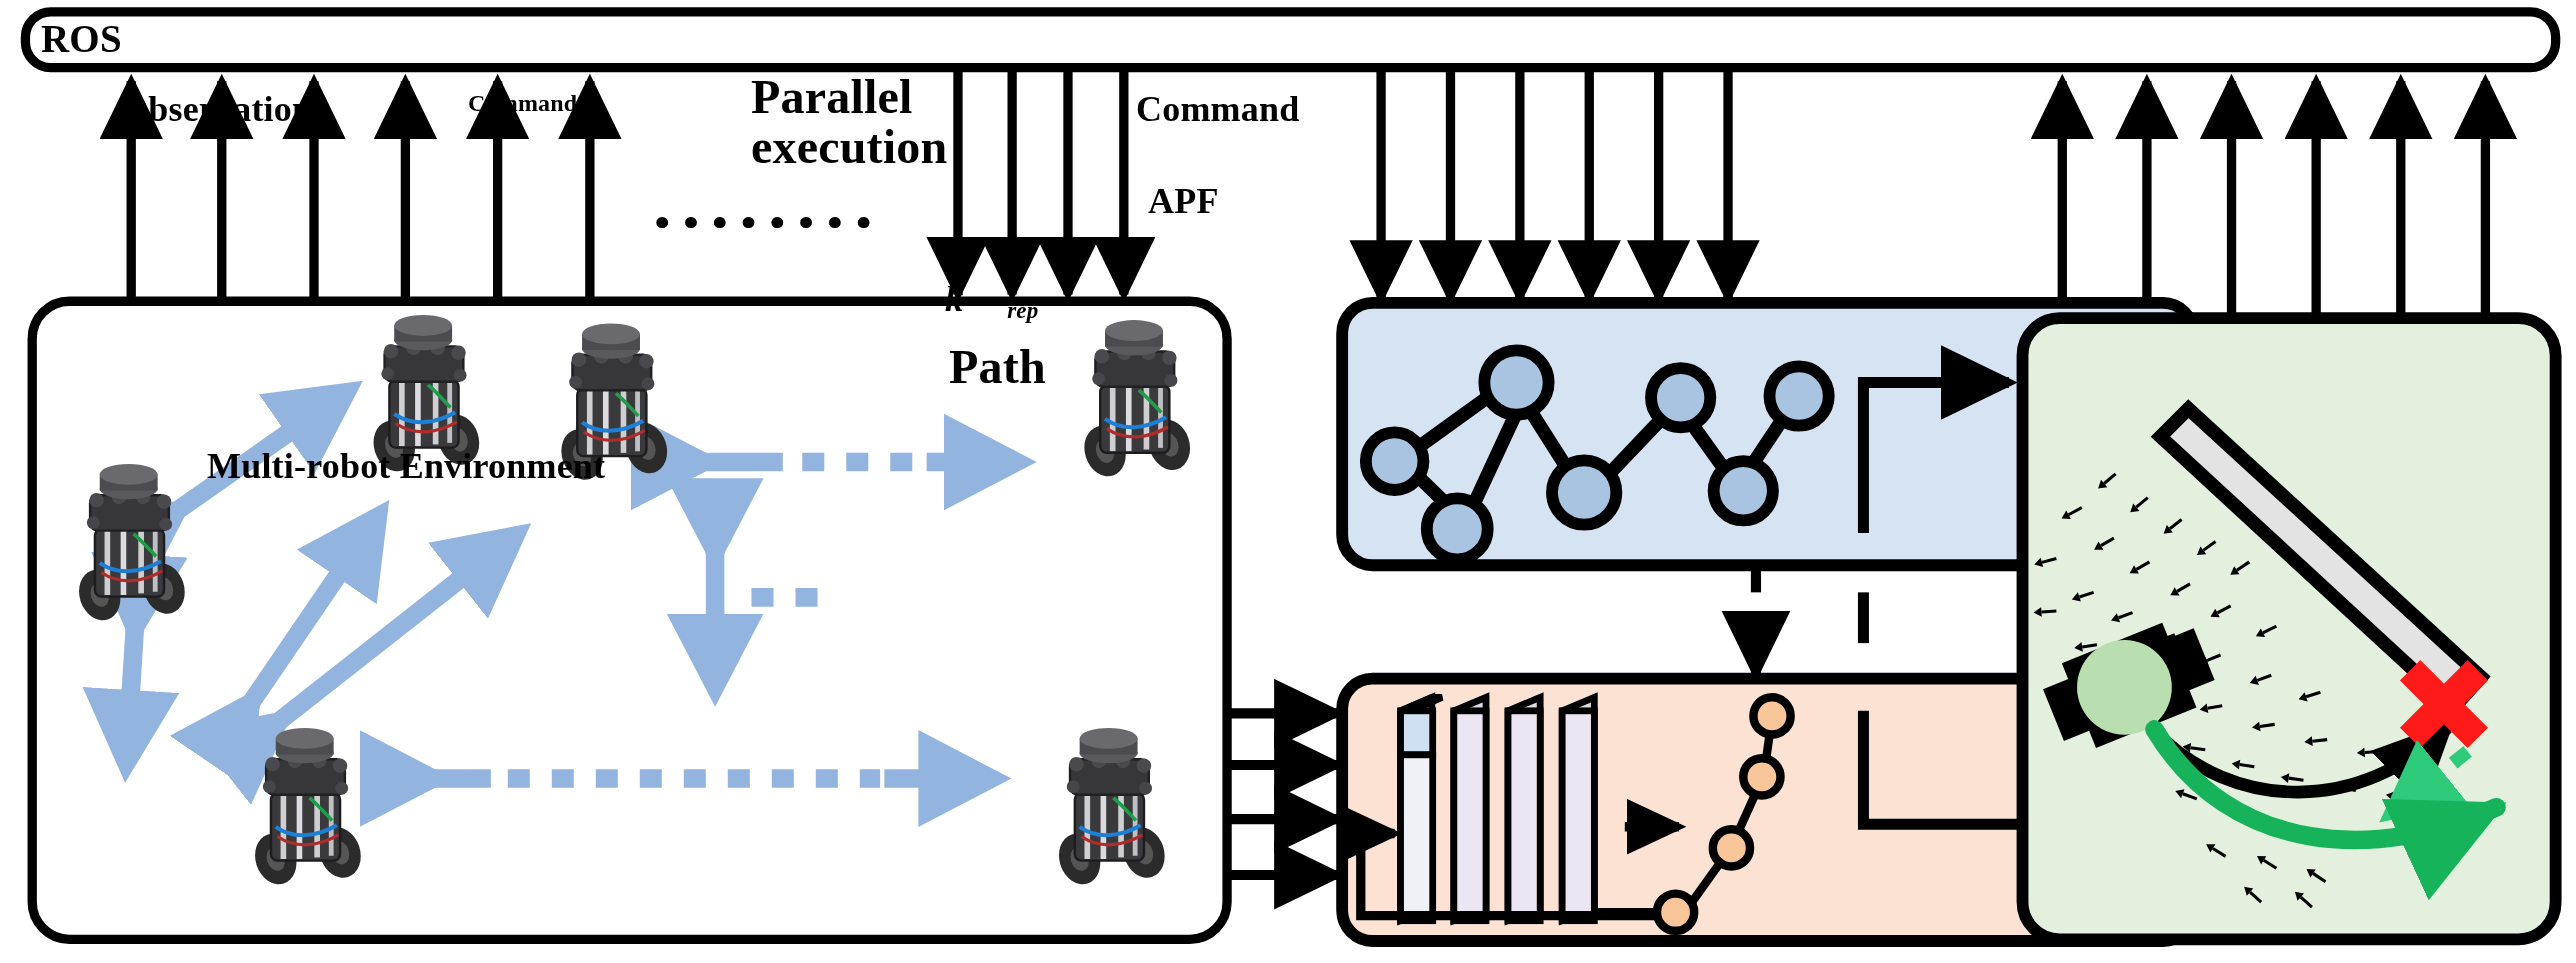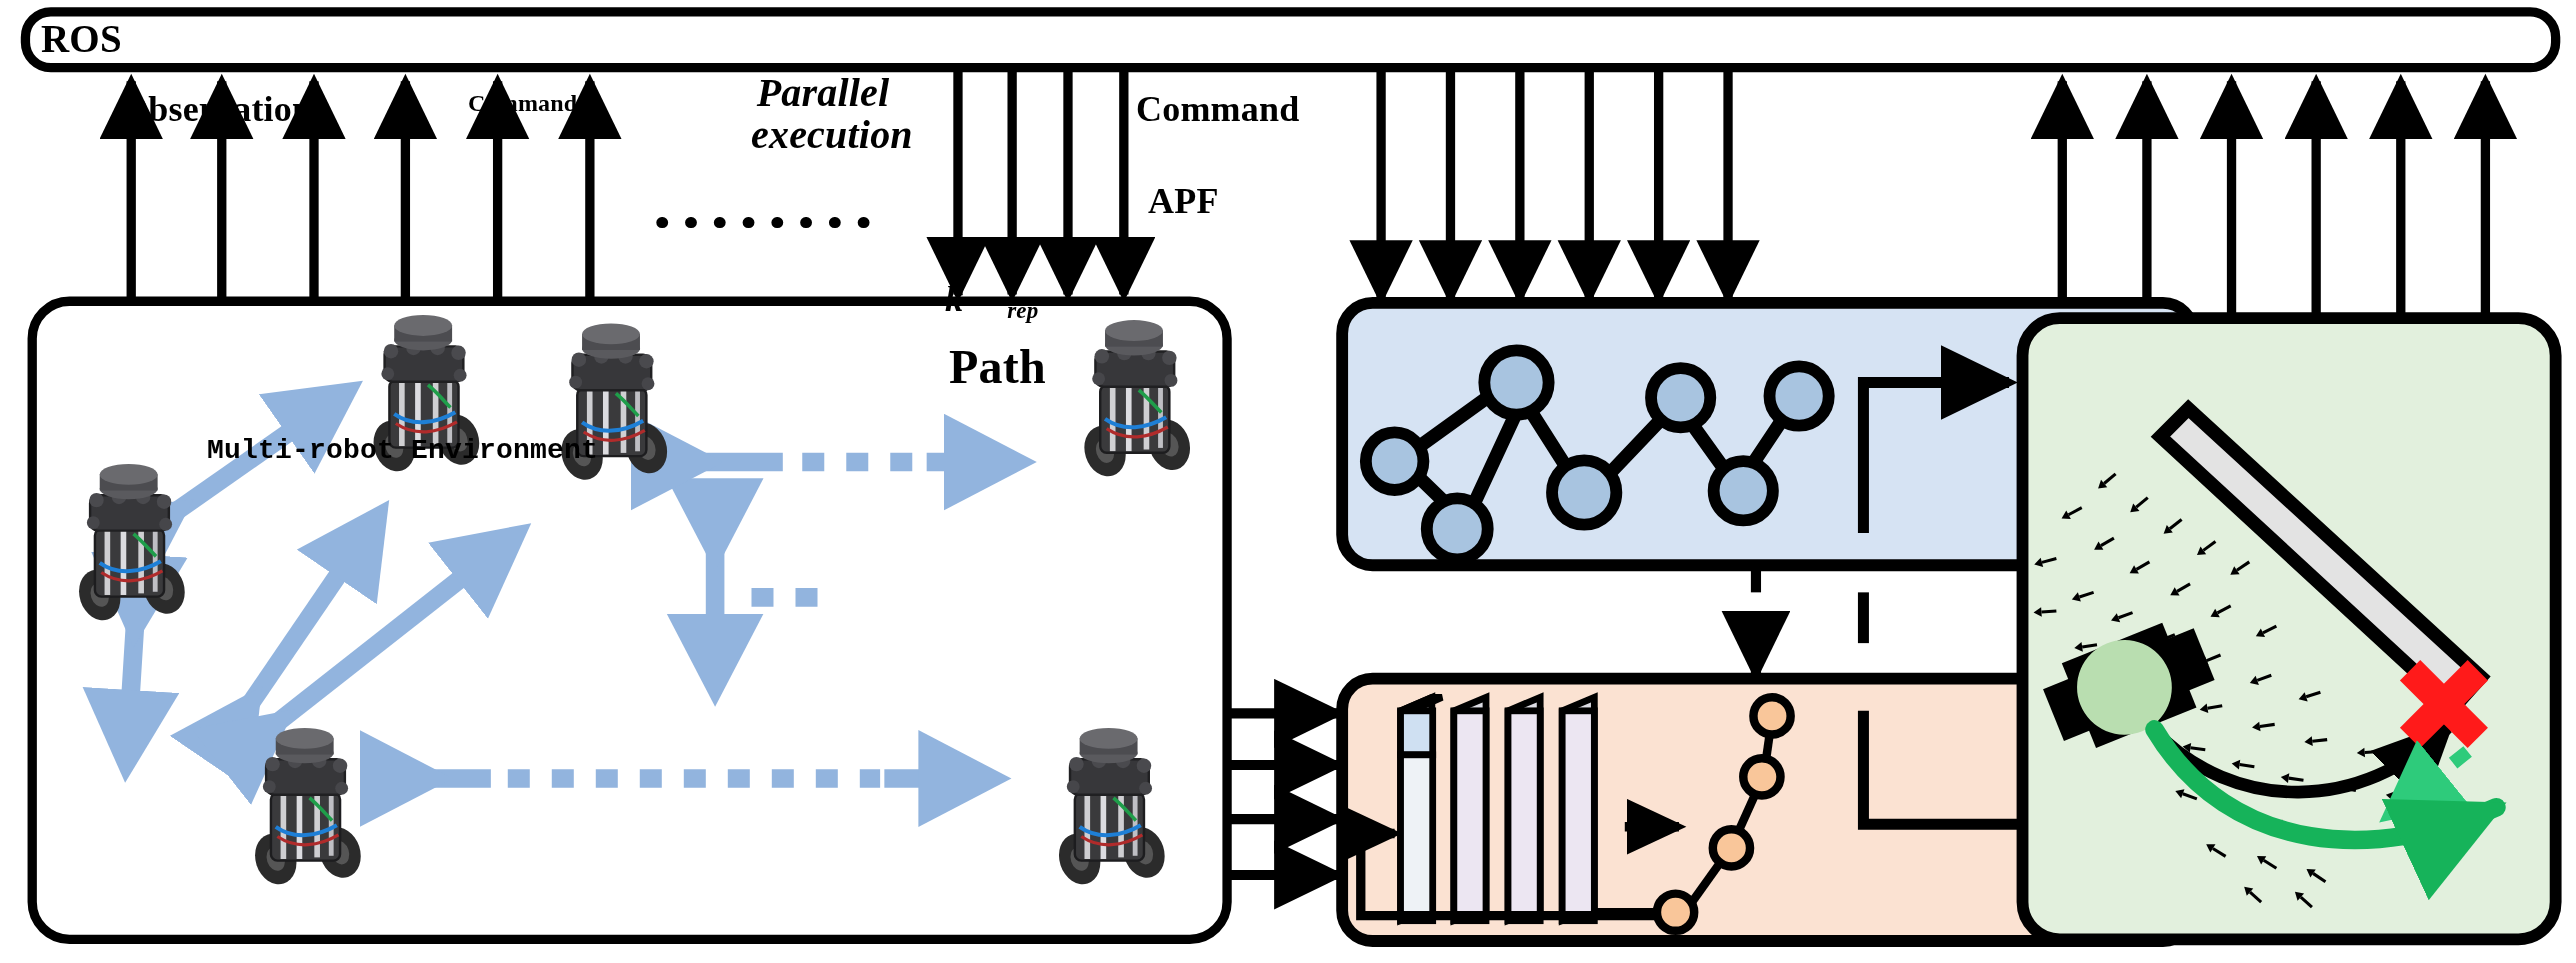--- a/index.html
+++ b/index.html
@@ -17,25 +17,25 @@
     font-weight:bold;
     color:#000;
     white-space:nowrap;
     line-height:1.05;
     text-align:center;
     letter-spacing:0.2px;
   }
   .lbl.ros{left:41px;top:18.6px;font-size:39px;text-align:left;}
   .lbl.observation{left:120px;top:91px;font-size:36px;}
   .lbl.command{left:468px;top:91px;font-size:24px;}
-  .lbl.parallel{left:751px;top:72px;font-size:40px;width:144px;font-style:italic;}
+  .lbl.parallel{left:751px;top:72px;font-size:48px;width:144px;}
   .lbl.action{left:1136px;top:91px;font-size:36px;}
   .lbl.gnninfo{left:709px;top:289px;font-size:36px;}
   .lbl.apf{left:1148px;top:183px;font-size:36px;text-align:center;}
-  .lbl.env{left:207px;top:436px;font-size:28px;font-family:Liberation Mono, monospace;}
+  .lbl.env{left:207px;top:448px;font-size:36px;}
   .lbl.path{left:949px;top:342px;font-size:48px;}
   .lbl.krep{left:945px;top:281px;font-size:36px;font-style:italic;}
   .lbl.krep .sub{font-size:23px;vertical-align:-0.32em;font-style:italic;padding-left:44px;}
 </style>
 </head>
 <body>
 
 <div id="stage">
 
   <svg width="2576" height="963" viewBox="0 0 3044 1138" xmlns="http://www.w3.org/2000/svg">

